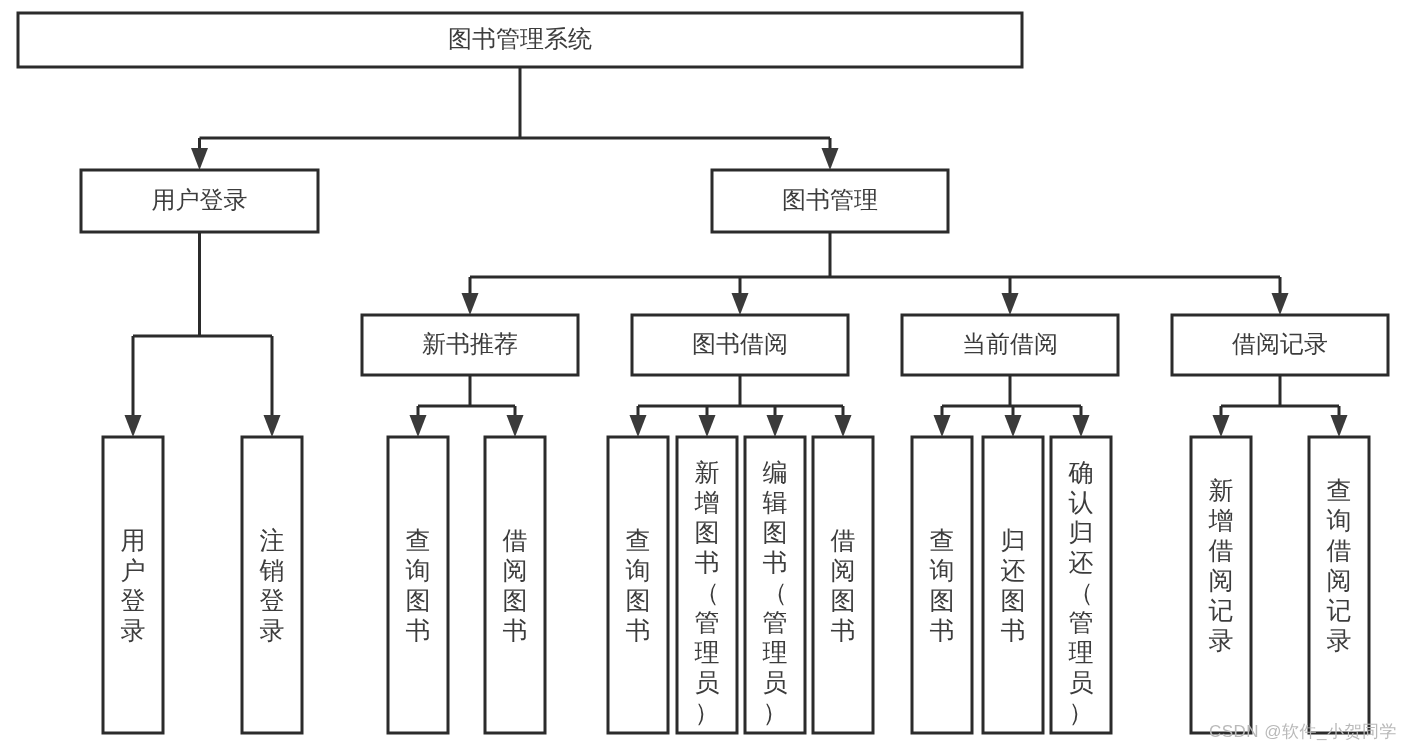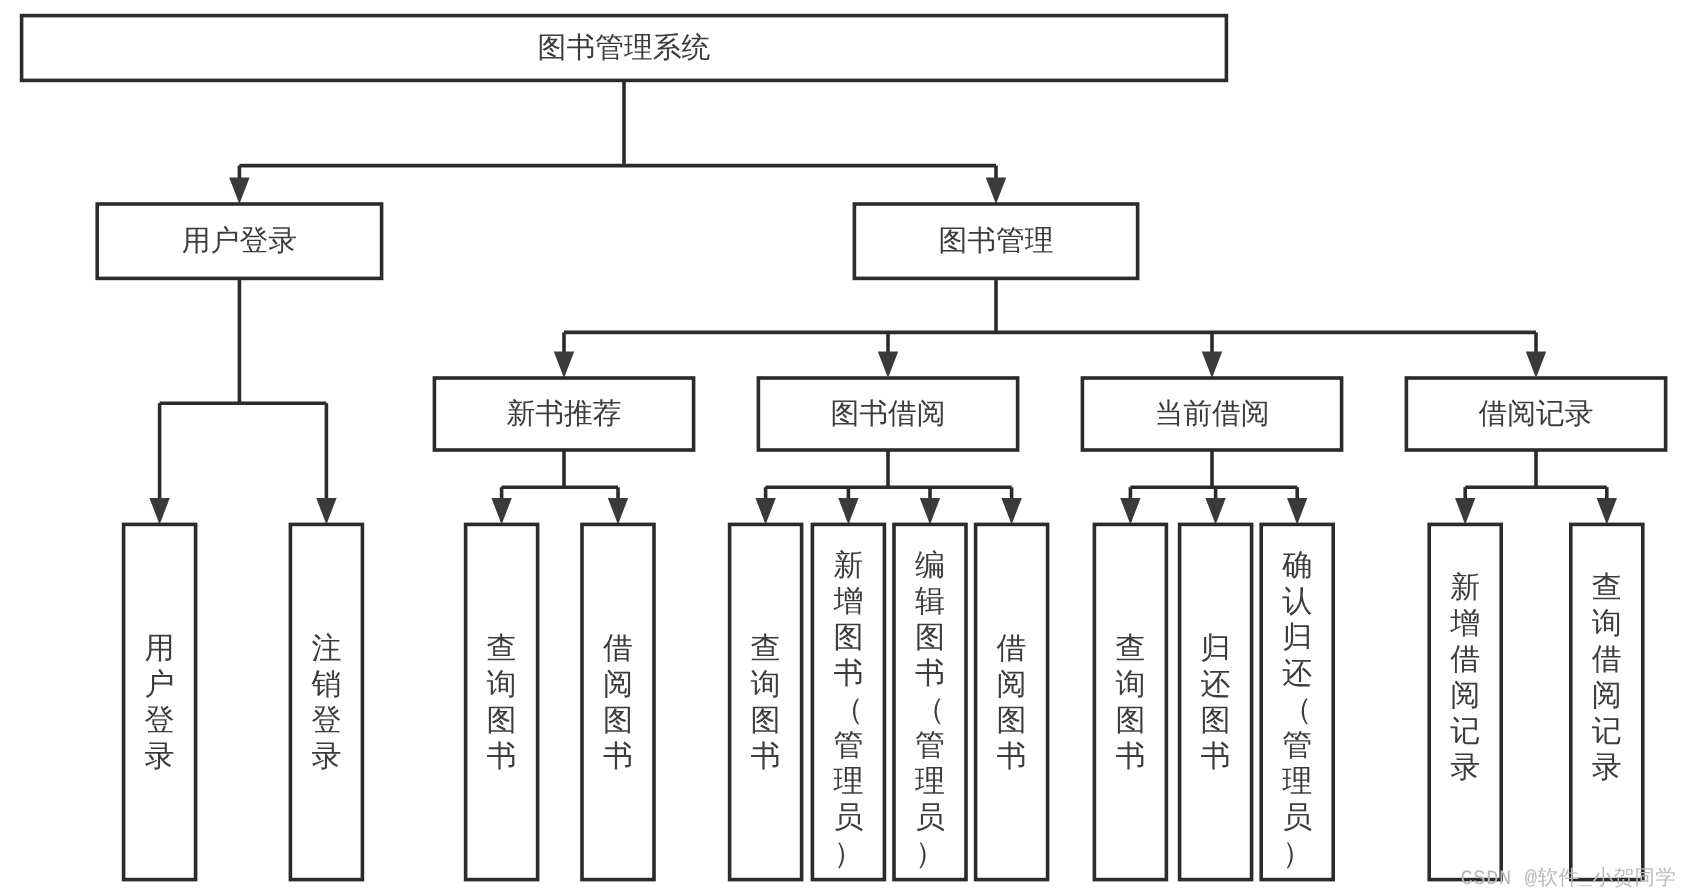--- a/index.html
+++ b/index.html
@@ -46,21 +46,21 @@
     font-family: "Liberation Sans", "DejaVu Sans", sans-serif;
     font-size: 24px;
     fill: #3c3c3c;
     text-anchor: middle;
     dominant-baseline: middle;
   }
   .watermark {
     position: absolute;
     right: 8px;
     bottom: 4px;
-    font-family: Liberation Mono, monospace;
+    font-family: Liberation Sans, sans-serif;
     font-size: 17px;
     color: #b9b9b9;
     letter-spacing: 0.5px;
     white-space: nowrap;
     user-select: none;
   }
 </style>
 </head>
 <body>
 

